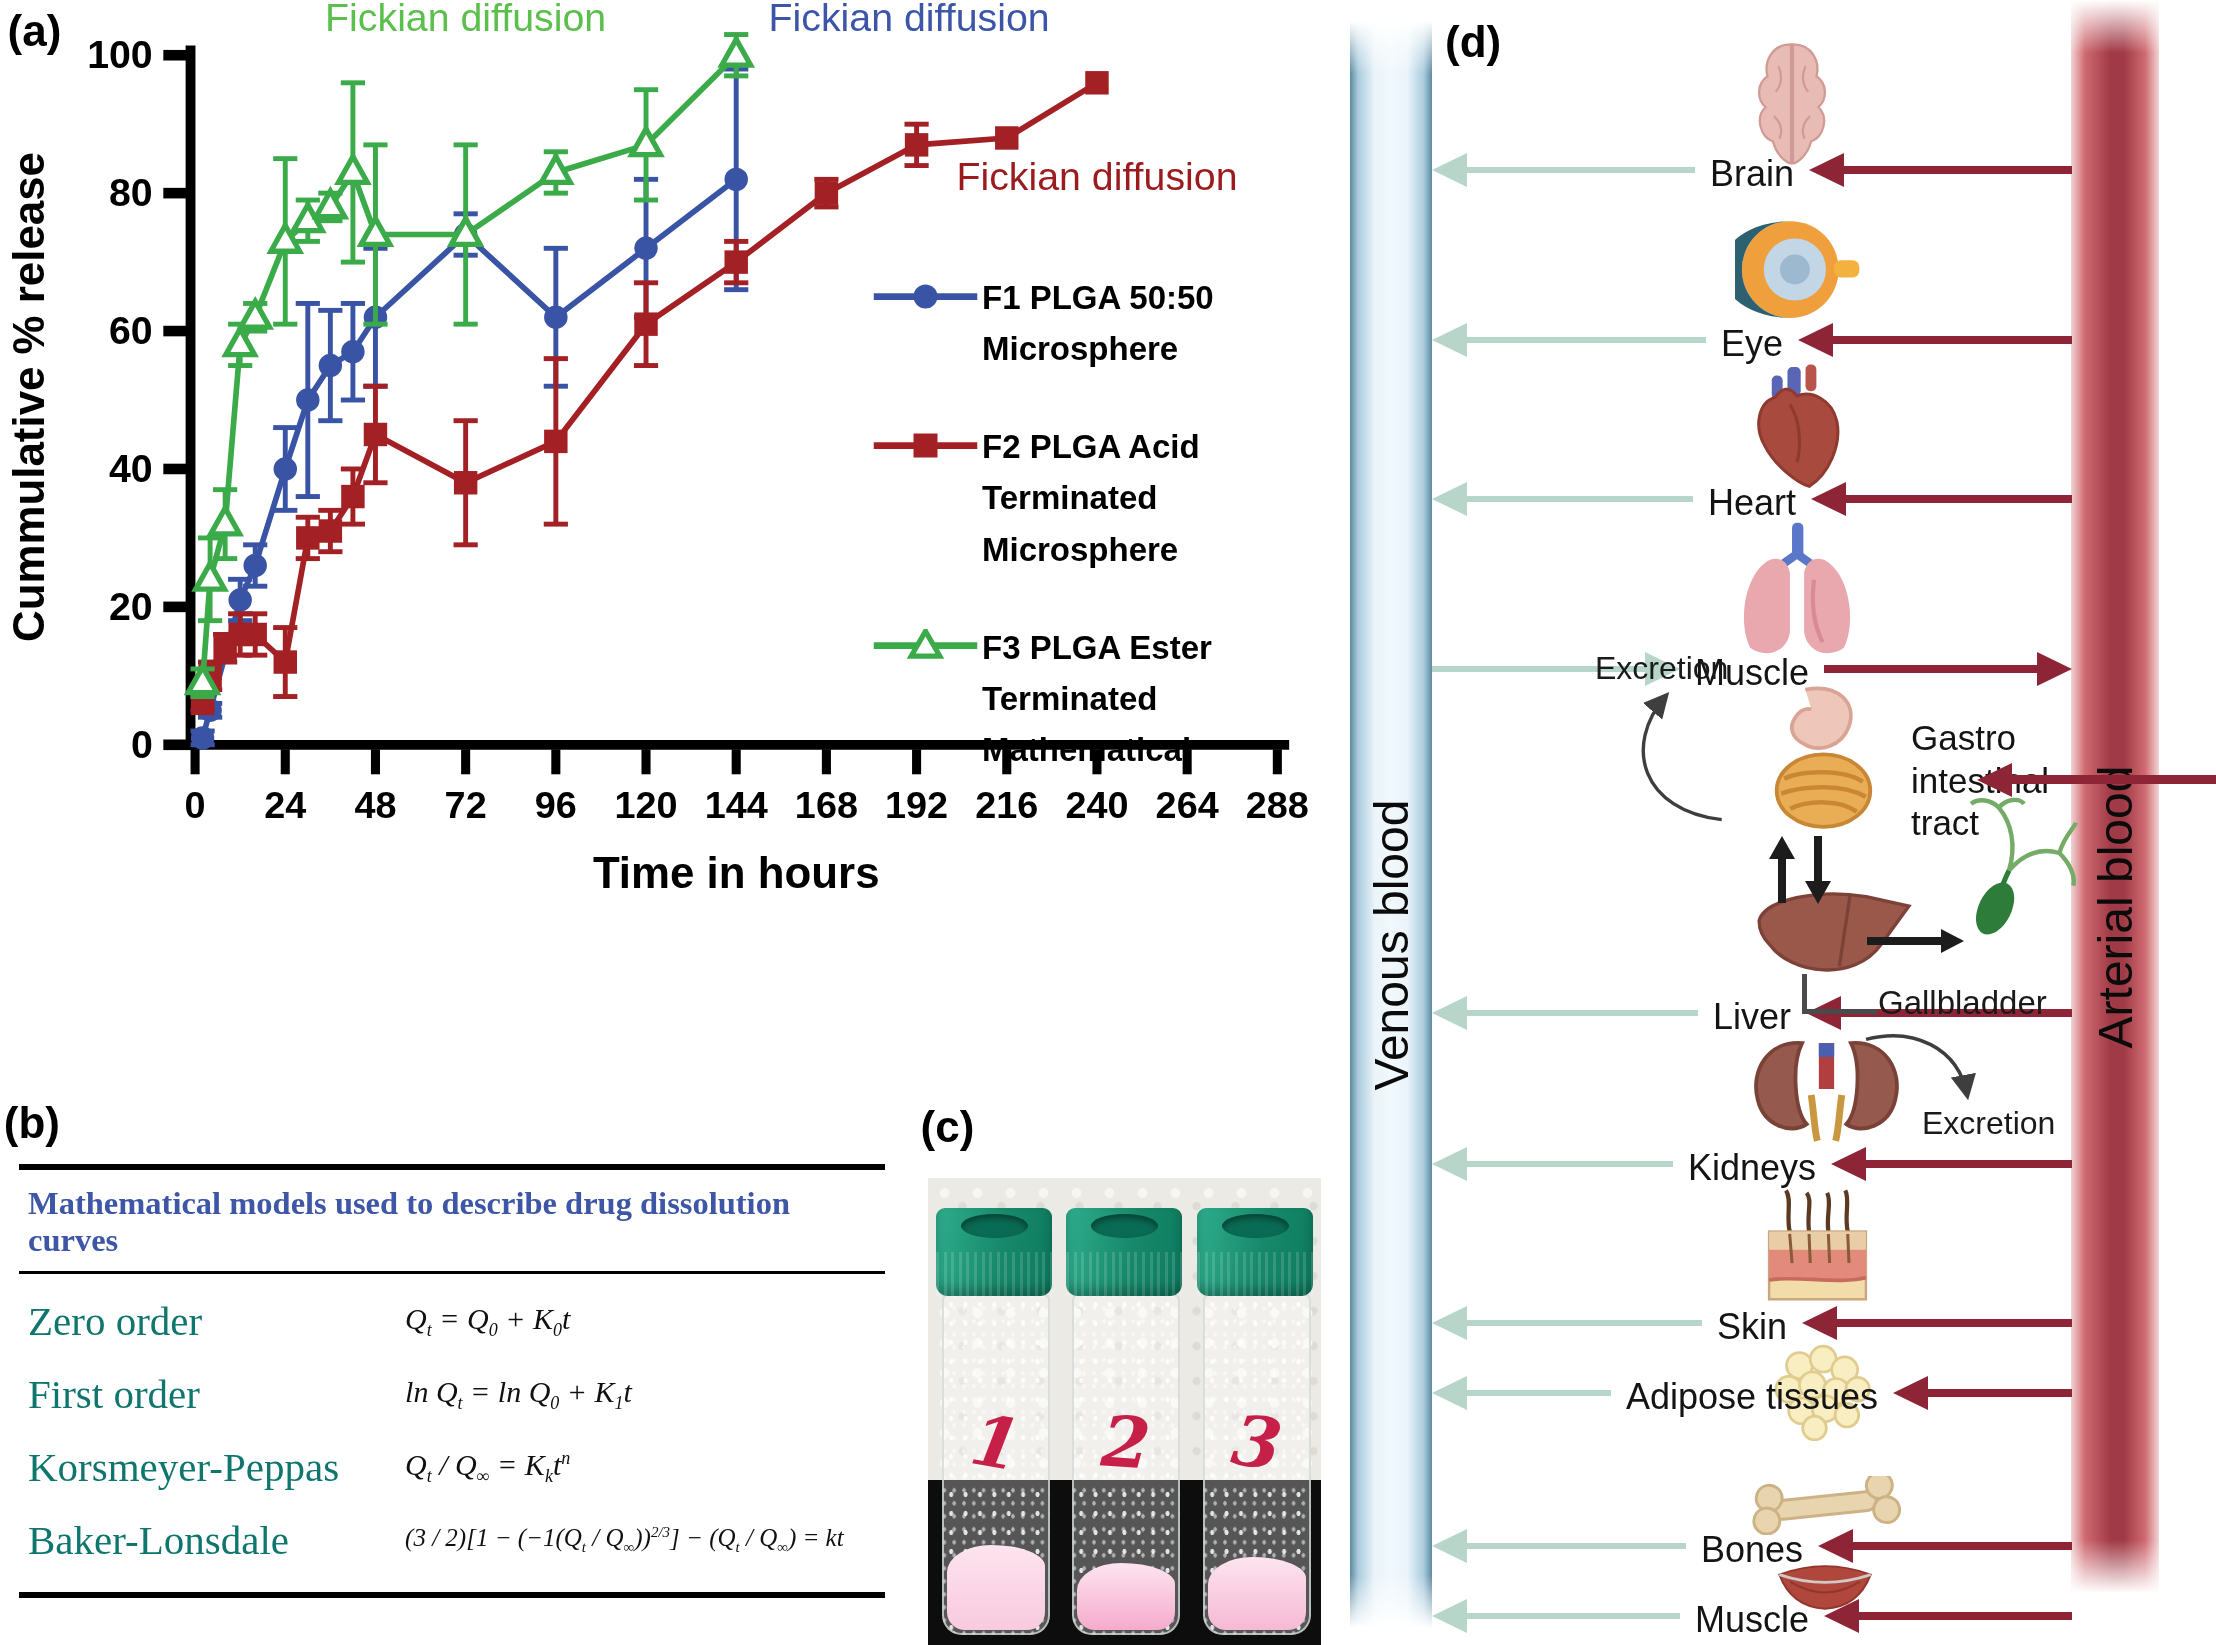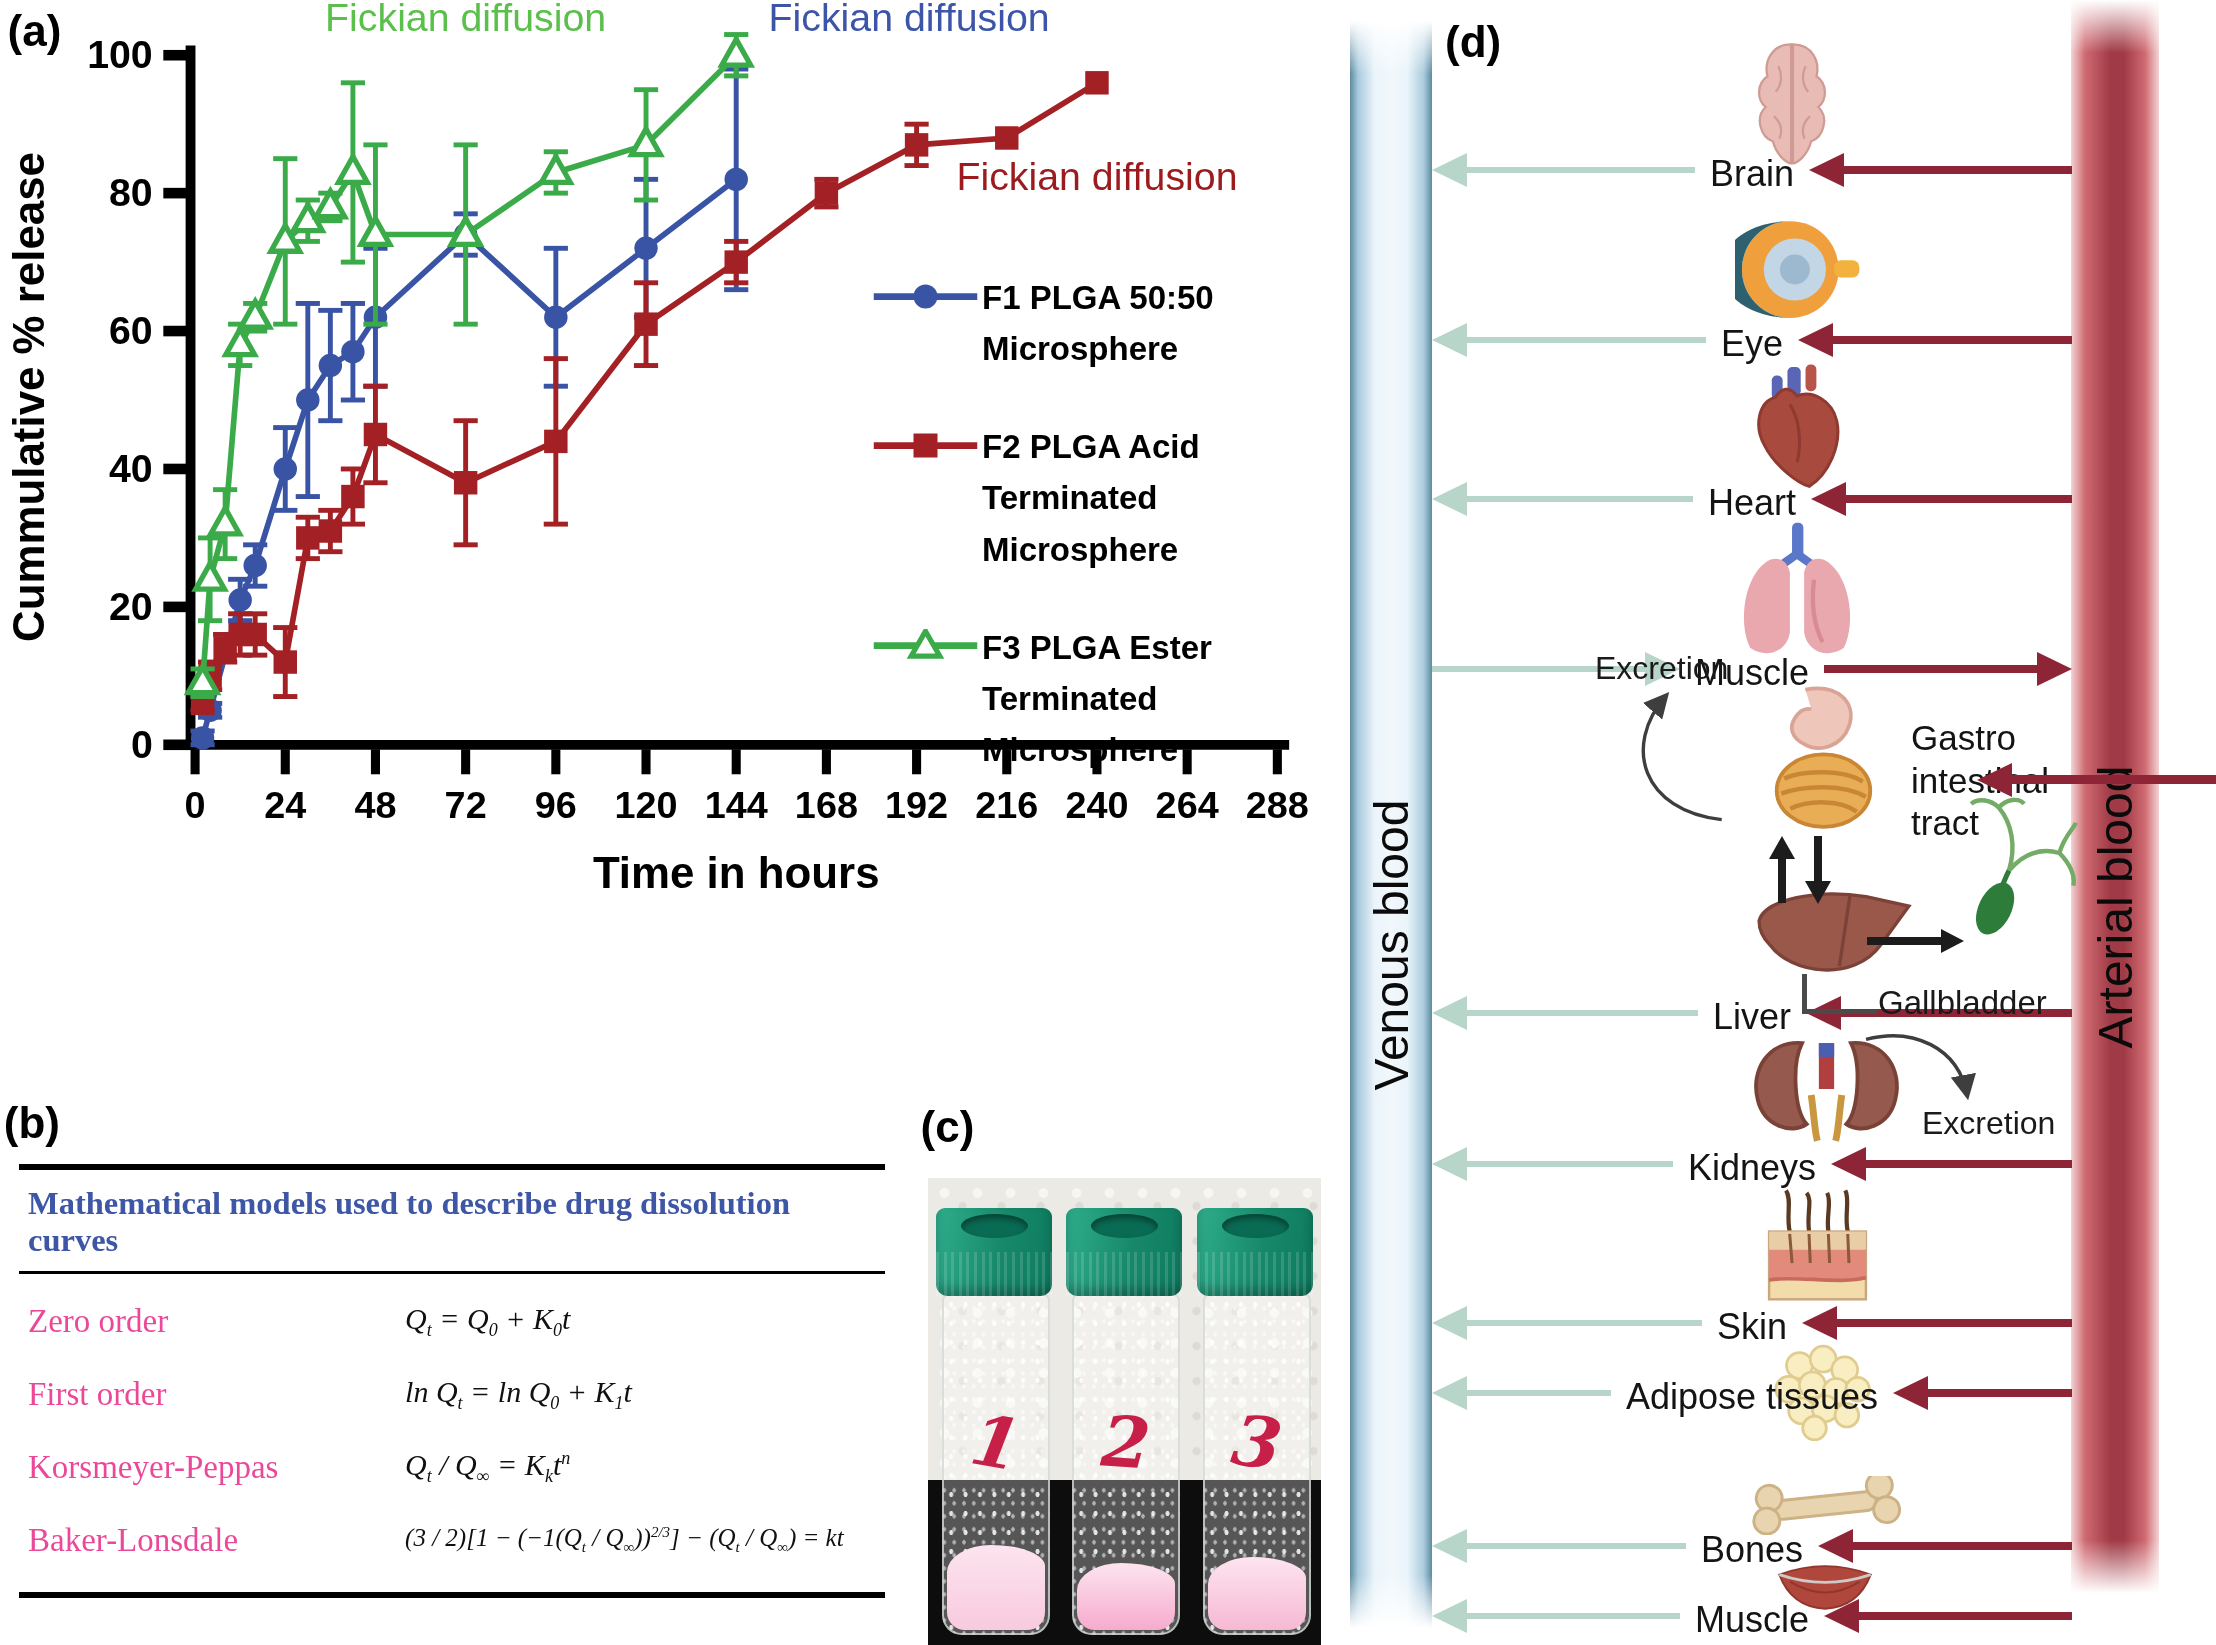--- a/index.html
+++ b/index.html
@@ -17,21 +17,21 @@
 
   
   #panelB{position:absolute;left:0px;top:1081px;width:903px;height:565px;}
   .models-table{position:absolute;left:19px;top:83px;width:866px;
                 border-top:6.8px solid #000;border-bottom:6.8px solid #000;background:#fff;}
   .models-title{font-family:"Liberation Serif",serif;font-weight:700;color:#3d56a6;
                 font-size:32.5px;padding:15px 6px 12px 9px;border-bottom:3.8px solid #000;}
   #model-rows{padding:10.6px 0 15px 0;}
   .model-row{display:grid;grid-template-columns:44% 56%;align-items:center;
              font-family:"Liberation Serif",serif;min-height:67px;padding:3px 0 3px 9px;}
-  .model-name{font-size:33px;color:#ec4899;}
+  .model-name{font-size:41px;color:#0f766e;}
   .model-eq{font-style:italic;font-size:30px;color:#101010;}
   .model-eq sub,.model-eq sup{font-size:.6em;}
 
   
   #panelC{position:absolute;left:907px;top:1081px;width:427px;height:565px;}
   .photo{position:absolute;left:21px;top:97px;width:393px;height:468px;overflow:hidden;}
   .styro{position:absolute;left:0;top:0;right:0;height:302px;background:#eceae5;
          background-image:radial-gradient(circle,#f7f6f2 4.5px,rgba(0,0,0,0) 5.3px),
                           radial-gradient(circle,#dddbd4 3.8px,rgba(0,0,0,0) 4.5px);
          background-size:33px 30px,39px 35px;background-position:0 0,15px 10.6px;}
@@ -337,21 +337,21 @@
         <line x1="6" y1="22" x2="144" y2="22" stroke="#a32024" stroke-width="9"></line>
             <rect x="59" y="6" width="32" height="32" fill="#a32024"></rect>
           </svg>
       <div class="legend-label">F2 PLGA Acid Terminated Microsphere</div>
         </div>
         <div class="legend-item">
           <svg width="113" height="33" viewBox="0 0 150 44">
         <line x1="6" y1="22" x2="144" y2="22" stroke="#3bab4a" stroke-width="9"></line>
             <path d="M75 3 L94 36 L56 36 Z" fill="#fff" stroke="#3bab4a" stroke-width="7"></path>
           </svg>
-      <div class="legend-label">F3 PLGA Ester Terminated Microsphere</div>
+      <div class="legend-label">F3 PLGA Ester Terminated Mathematical</div>
         </div>
       </div>
   </div>
 
   <div id="panelB">
     <div class="panel-label" style="left:3.8px;top:16.6px;">(b)</div>
     <div class="models-table">
       <div class="models-title">Mathematical models used to describe drug dissolution curves</div>
       <div id="model-rows">
           <div class="model-row">

